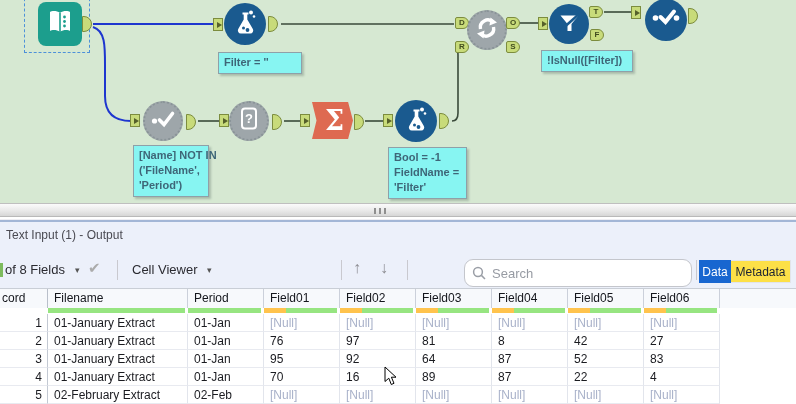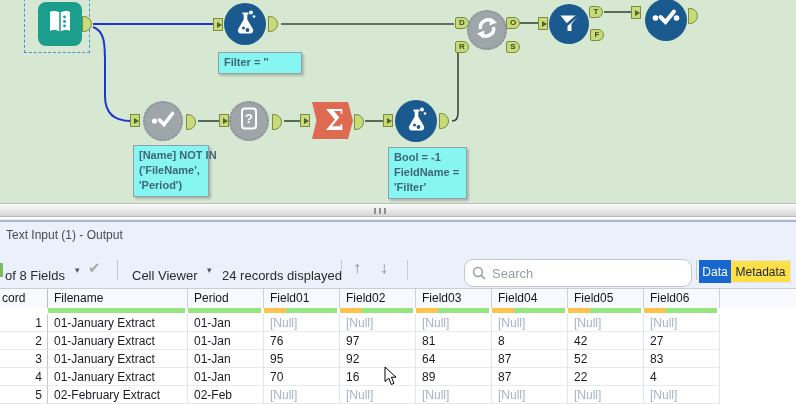--- a/index.html
+++ b/index.html
@@ -46,21 +46,21 @@
   #splitter .grip i { width:2px; height:6px; background:#8F8F8F; display:block; }
   #blue-line { position:absolute; left:0; top:219px; width:796px; height:3px;
     background:#A3B6D6; border-top:1px solid #EDEDF2; }
 
   
   #results { position:absolute; left:0; top:222px; width:796px; height:182px;
     background:#ECF0FA; }
   #results-title { position:absolute; left:6px; top:6px; font-size:12px; color:#4A4A52; }
 
   #toolbar { position:absolute; left:0; top:34px; width:796px; height:30px; }
-  .tb-text { position:absolute; top:12px; font-size:13px; color:#2A2A30; }
+  .tb-text { position:absolute; top:6px; font-size:13px; color:#2A2A30; }
   .tb-caret { position:absolute; top:9px; font-size:9px; color:#555; }
   .tb-sep { position:absolute; top:4px; width:1px; height:20px; background:#C9C9CF; }
   .tb-arrow { position:absolute; top:3px; font-size:16px; color:#8E8E94; }
   #fields-sliver { position:absolute; left:0; top:7px; width:3px; height:14px;
     background:#7DBB5E; }
   #apply-check { position:absolute; left:88px; top:3px; font-size:15px; color:#ABABAB; }
 
   #search-box { position:absolute; left:464px; top:3px; width:228px; height:28px;
     background:#fff; border:1px solid #C4C6CC; border-radius:9px; display:flex;
     align-items:center; padding-left:7px; }
@@ -230,20 +230,23 @@
           <line x1="3" y1="21" x2="22" y2="4" stroke="#1A5A8F" stroke-width="2.4"></line>
         </svg>
       </span>
     </div>
     <div class="anchor-letter" style="left:589px; top:6px;">
       <span>T</span>
       </div>
     <div class="anchor-letter" style="left:590px; top:29px;">
       <span>F</span>
       </div>
+    <div class="annotation" style="left:541px; top:50px; width:92px;">
+      <div>!IsNull([Filter])</div>
+    </div>
 
     <div class="anchor-in" style="left:631px; top:6px;"></div>
     <div class="tool circle navy" style="left:645px; top:-1px; width:42px; height:42px;">
       <span>
         <svg width="30" height="22" viewBox="0 0 30 22">
           <circle cx="4.5" cy="11" r="2.8" fill="#fff"></circle>
           <path d="M9.5 10 L14.5 15 L23 4.5" stroke="#fff" stroke-width="4" fill="none" stroke-linecap="round"></path>
           <circle cx="25.5" cy="11" r="2.8" fill="#fff"></circle>
         </svg>
       </span>
@@ -264,21 +267,20 @@
     <div id="results-title">Text Input (1) - Output</div>
 
     <div id="toolbar">
       <span id="fields-sliver"></span>
       <span class="tb-text" style="left:5px;">of 8 Fields</span>
       <span class="tb-caret" style="left:75px;">▾</span>
       <span id="apply-check">✔</span>
       <span class="tb-sep" style="left:117px;"></span>
       <span class="tb-text" style="left:132px;">Cell Viewer</span>
       <span class="tb-caret" style="left:207px;">▾</span>
-      <span class="tb-text" style="left:222px;">24 records displayed</span>
       <span class="tb-sep" style="left:341px;"></span>
       <span class="tb-arrow" style="left:353px;">↑</span>
       <span class="tb-arrow" style="left:380px;">↓</span>
       <span class="tb-sep" style="left:407px;"></span>
 
       <div id="search-box">
         <span style="margin-right:6px; display:flex;">
           <svg width="14" height="14" viewBox="0 0 14 14">
             <circle cx="6" cy="6" r="4.4" fill="none" stroke="#9A9EA6" stroke-width="1.5"></circle>
             <line x1="9.4" y1="9.4" x2="13" y2="13" stroke="#9A9EA6" stroke-width="1.5"></line>

